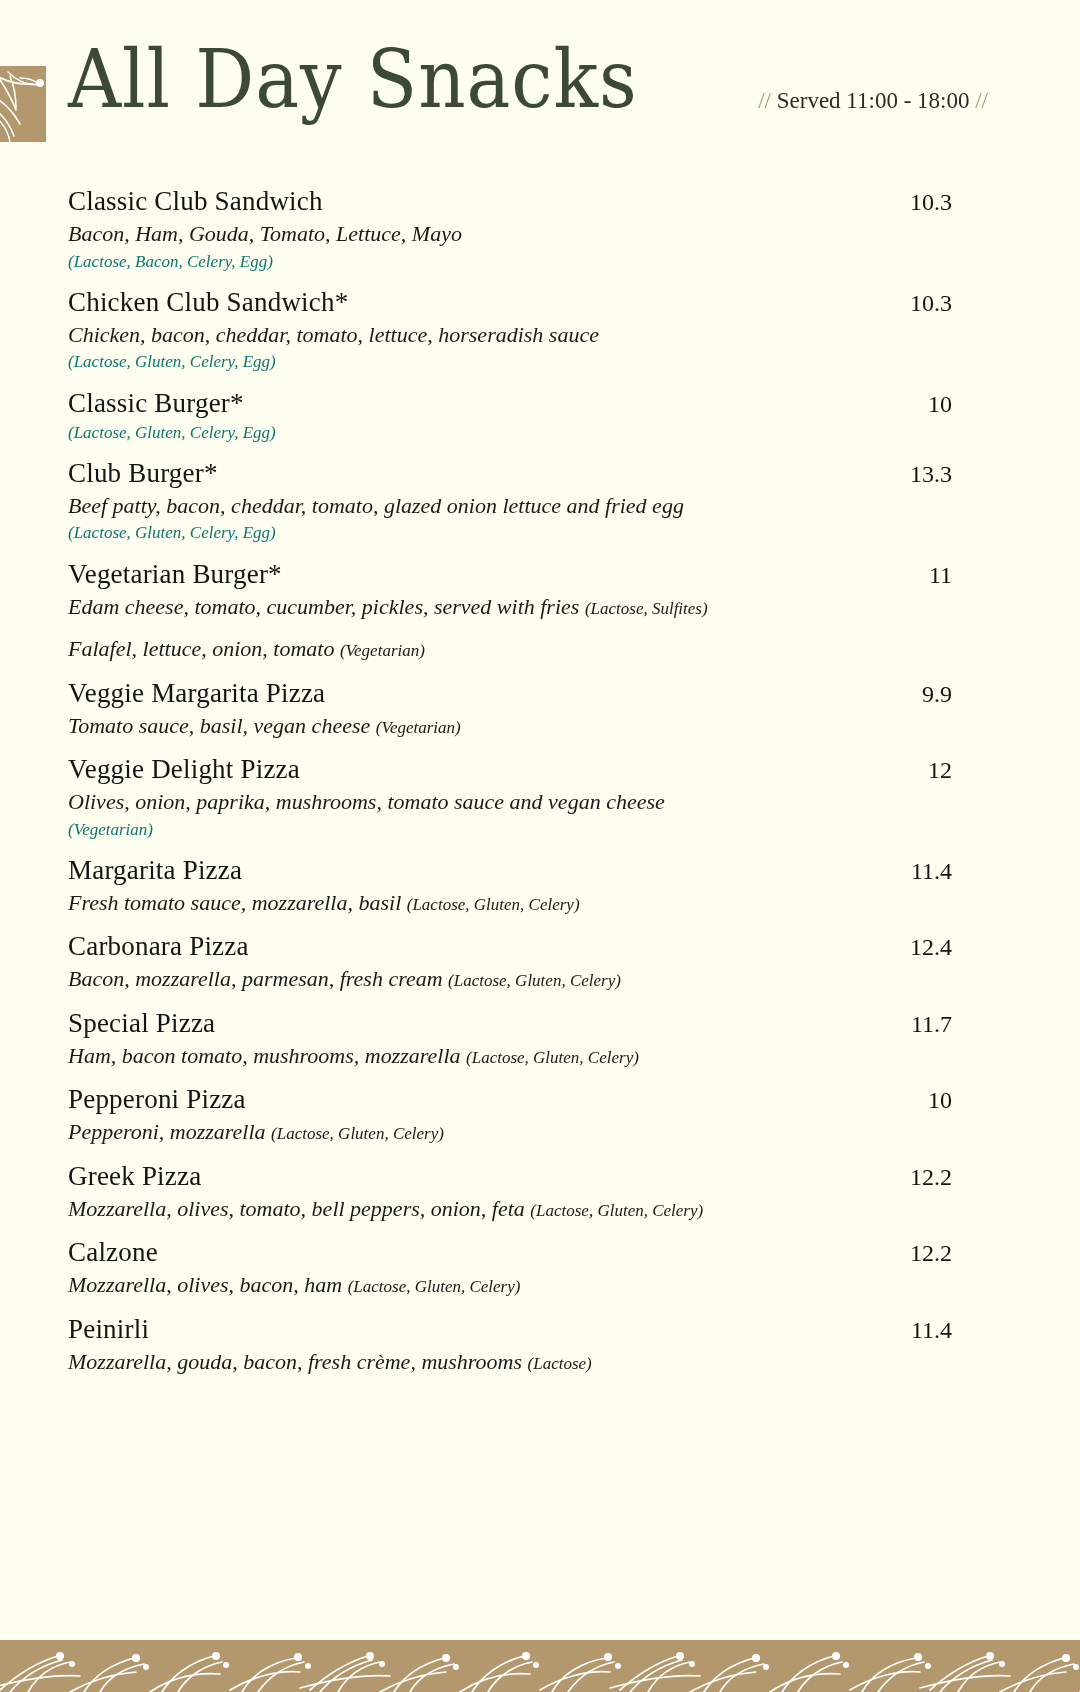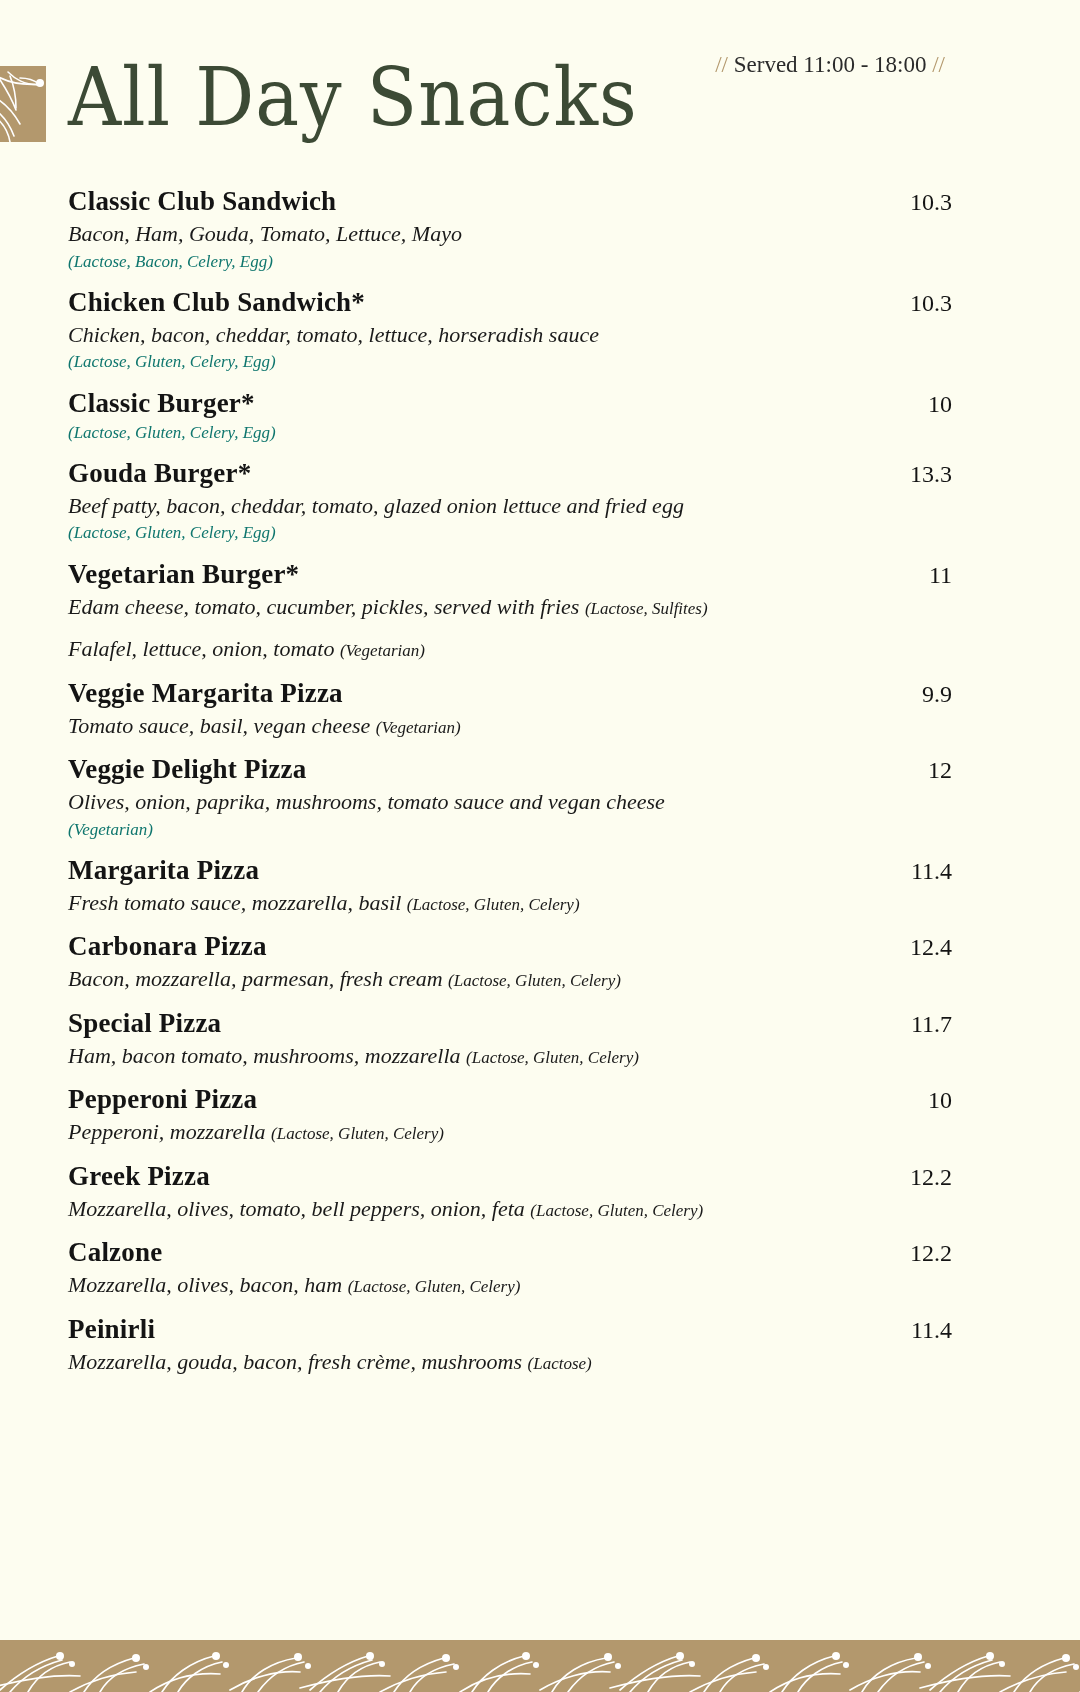--- a/index.html
+++ b/index.html
@@ -30,23 +30,24 @@
     width:60px;
     height:76px;
     background:#b3986d;
     overflow:hidden;
   }
   #corner-ornament svg { display:block; }
 
   #title-row {
     position:absolute;
     left:68px;
-    top:58px;
+    top:40px;
     display:flex;
-    align-items:flex-start;
+    align-items:flex-end;
+    gap:43px;
   }
 
   #page-title {
     font-family:"DejaVu Serif", serif;
     font-size:80px;
     font-weight:400;
     letter-spacing:1px;
     color:#3c4a35;
     line-height:1;
     white-space:nowrap;
@@ -78,21 +79,21 @@
 
   .item-head {
     display:flex;
     align-items:baseline;
     justify-content:space-between;
     width:100%;
   }
 
   .item-name {
     font-size:27px;
-    font-weight:700;
+    font-weight:400;
     color:#141414;
     letter-spacing:0.2px;
     white-space:nowrap;
   }
 
   .item-price {
     font-size:24px;
     color:#141414;
     text-align:right;
     white-space:nowrap;
@@ -179,21 +180,21 @@
     </div>
     <div class="menu-item">
       <div class="item-head">
         <span class="item-name">Classic Burger*</span>
         <span class="item-price">10</span>
       </div>
       <div class="item-allergens">(Lactose, Gluten, Celery, Egg)</div>
     </div>
     <div class="menu-item">
       <div class="item-head">
-        <span class="item-name">Gouda Burger*</span>
+        <span class="item-name">Club Burger*</span>
         <span class="item-price">13.3</span>
       </div>
       <div class="item-desc"><span>Beef patty, bacon, cheddar, tomato, glazed onion lettuce and fried egg</span></div>
       <div class="item-allergens">(Lactose, Gluten, Celery, Egg)</div>
     </div>
     <div class="menu-item">
       <div class="item-head">
         <span class="item-name">Vegetarian Burger*</span>
         <span class="item-price">11</span>
       </div>

